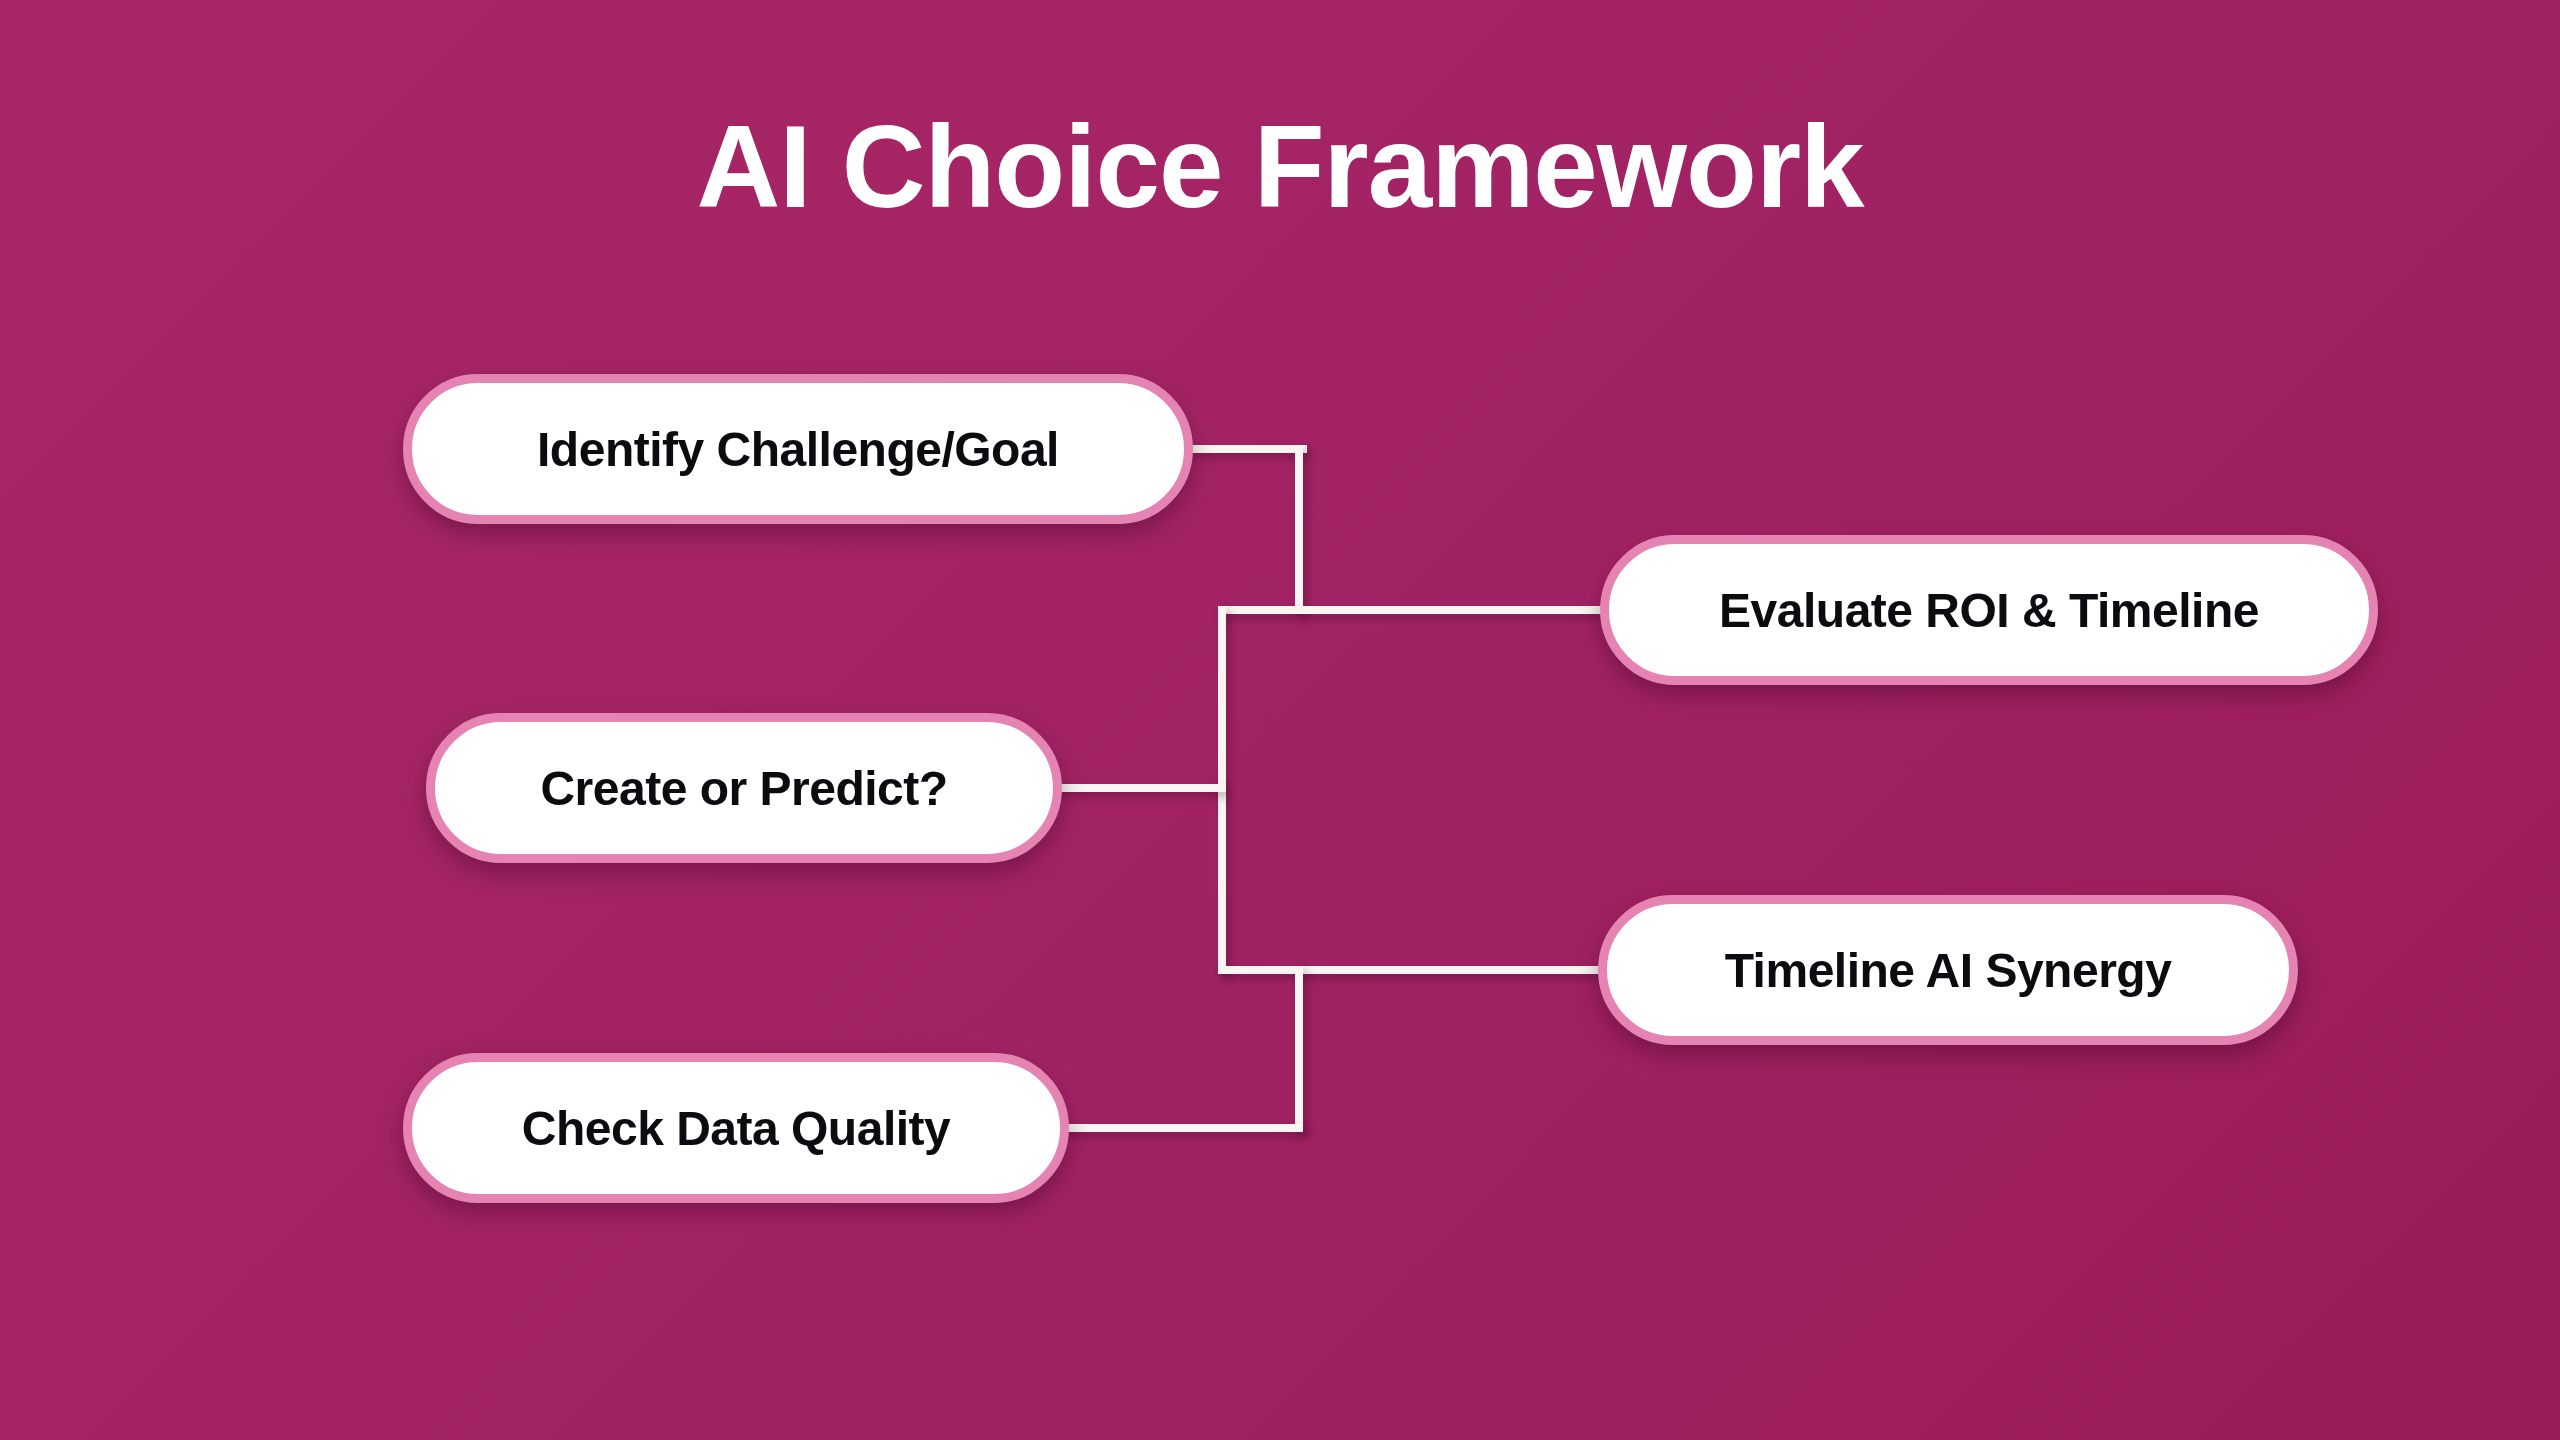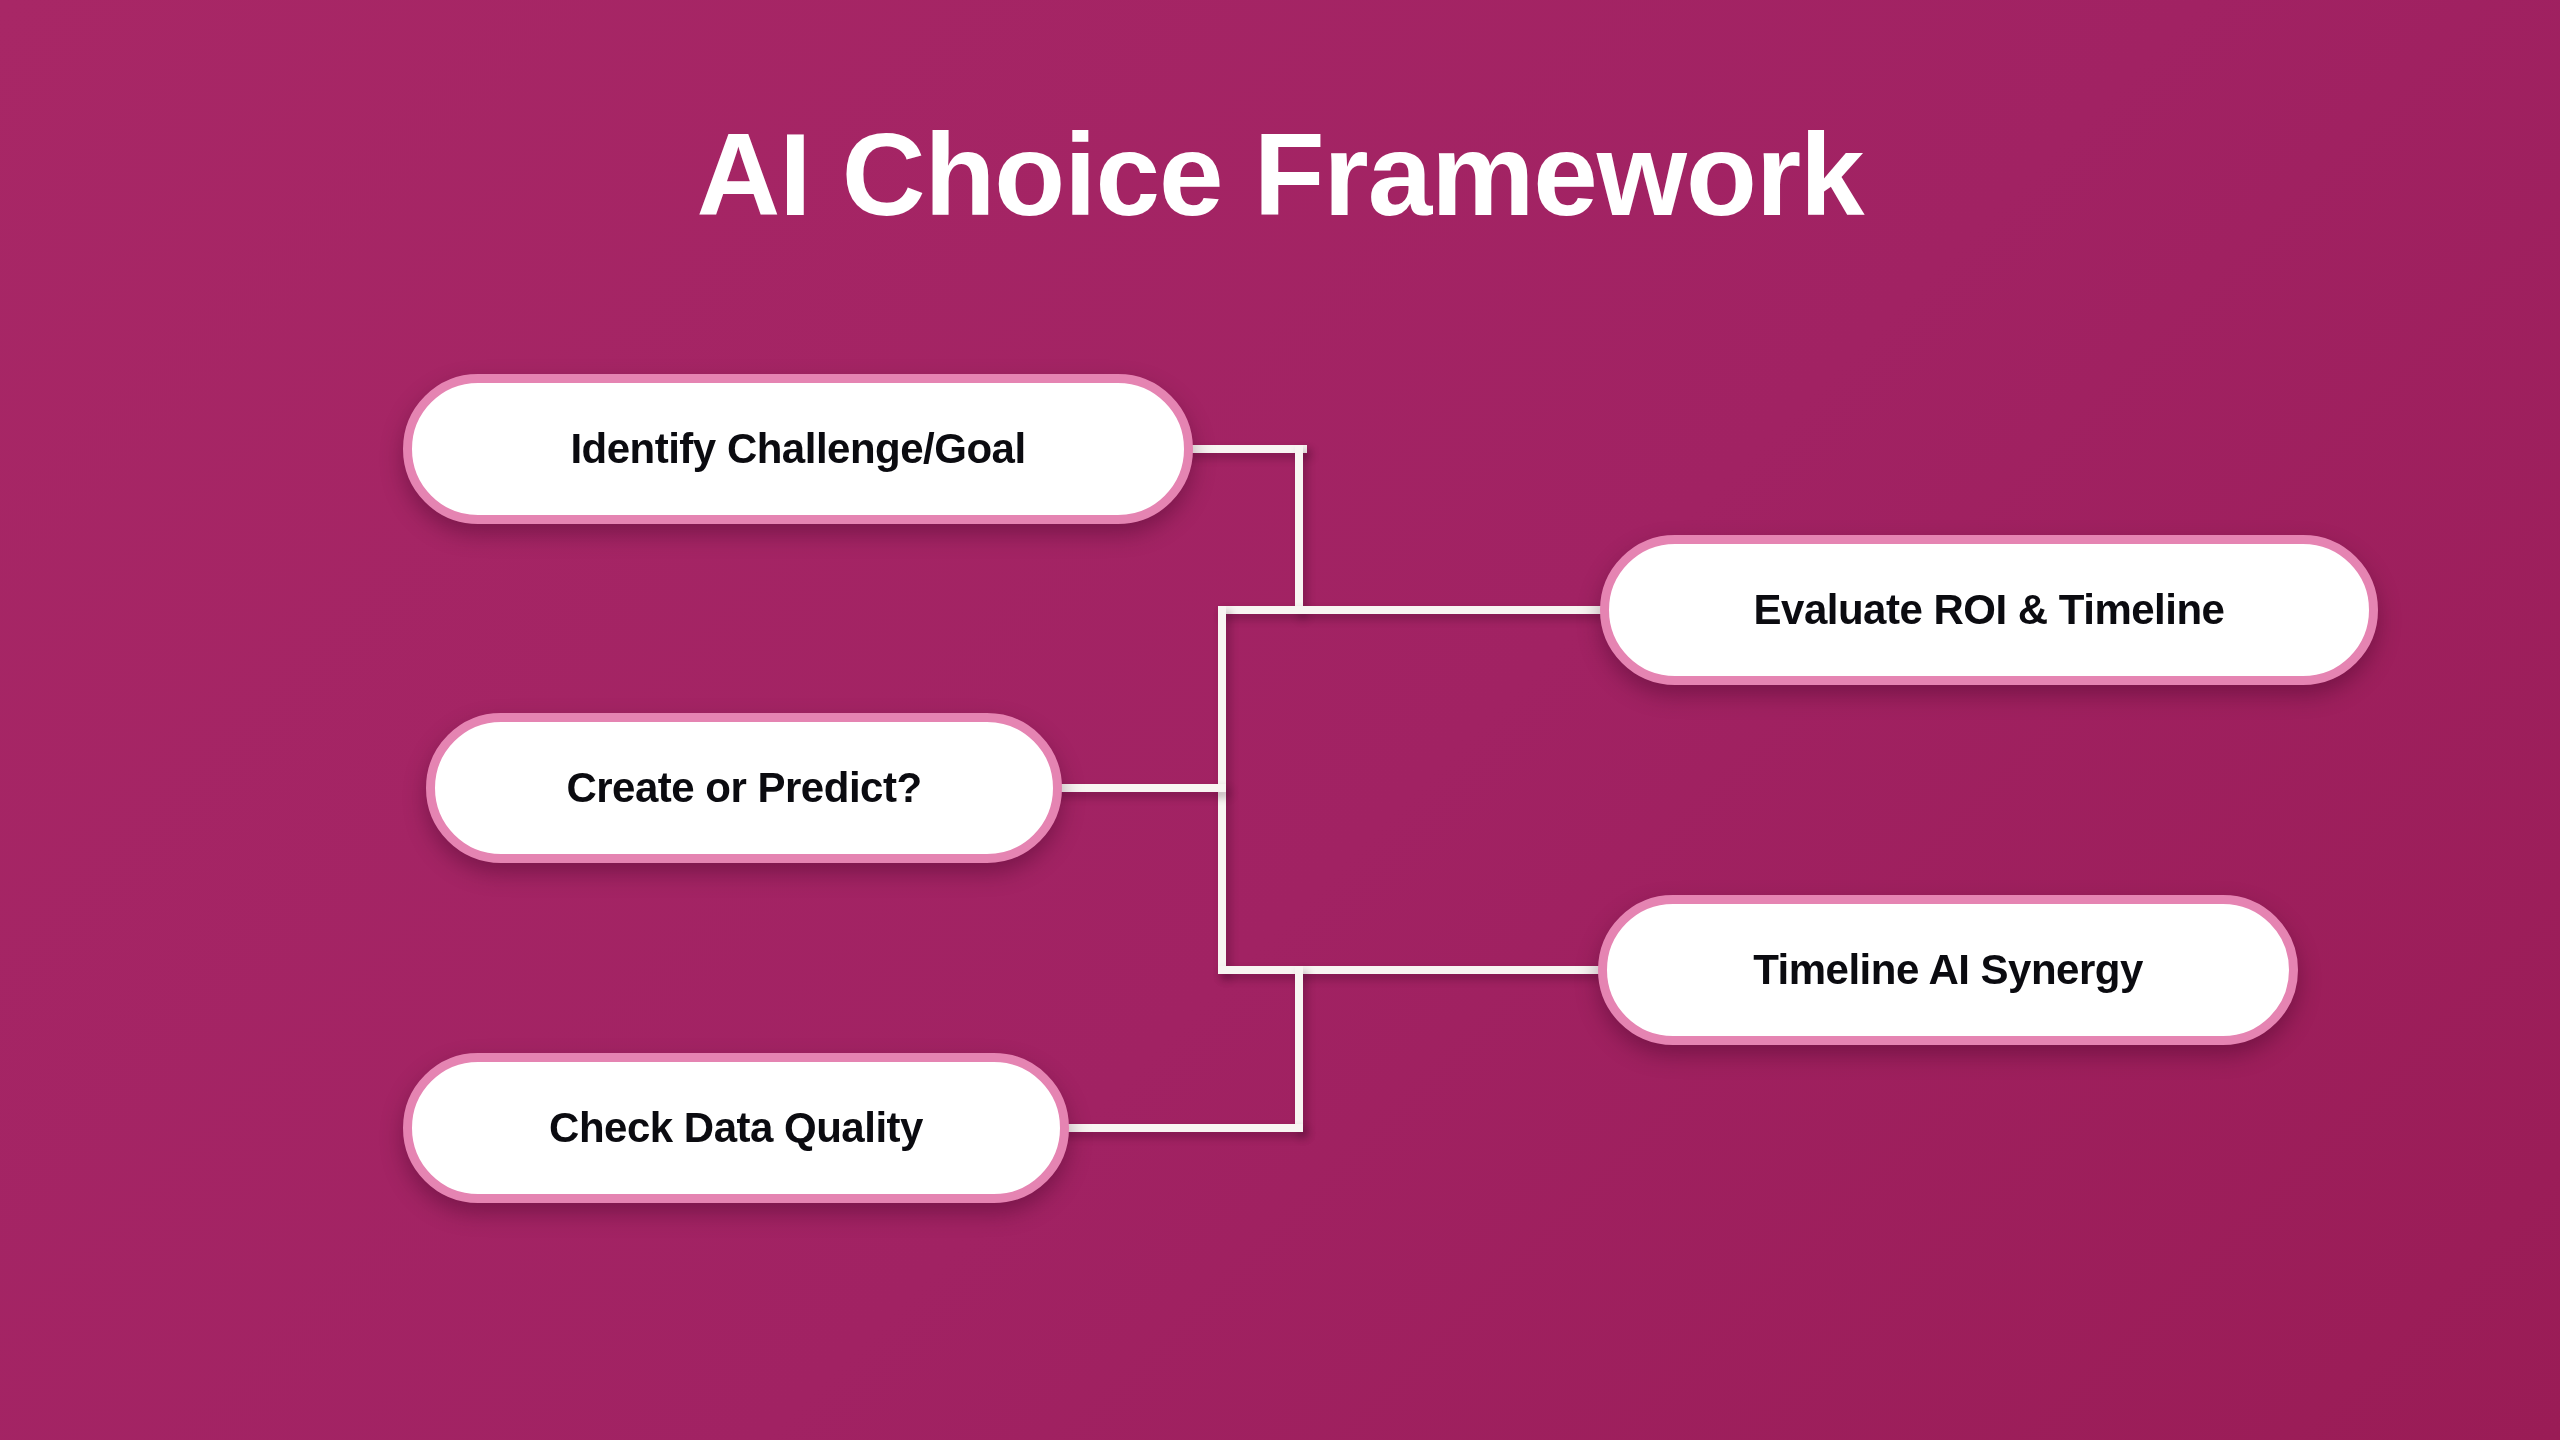--- a/index.html
+++ b/index.html
@@ -18,21 +18,21 @@
     overflow:hidden;
   }
   .canvas{
     position:relative;
     width:2560px;height:1440px;
     background:linear-gradient(135deg, var(--bg-top) 0%, #a12263 55%, var(--bg-bottom) 100%);
   }
   .title{
     position:absolute;
     left:0;right:0;top:92px;
-    margin:8px;
+    margin:0;
     text-align:center;
     color:var(--title-text);
     font-size:116px;
     font-weight:bold;
     letter-spacing:-1px;
     line-height:1.3;
   }
   
   .seg{
     position:absolute;
@@ -59,21 +59,21 @@
     background:var(--pill-fill);
     border:9px solid var(--pill-border);
     border-radius:80px;
     display:flex;
     align-items:center;
     justify-content:center;
     box-shadow:0 10px 22px rgba(45,0,28,0.35);
   }
   .node span{
     color:var(--node-text);
-    font-size:42px;
+    font-size:48px;
     font-weight:bold;
     letter-spacing:-0.5px;
     white-space:nowrap;
   }
   .node-identify{left:403px;top:374px;width:790px;}
   .node-create{left:426px;top:713px;width:636px;text-align:right;}
   .node-check{left:403px;top:1053px;width:666px;}
   .node-evaluate{left:1600px;top:535px;width:778px;}
   .node-consider{left:1598px;top:895px;width:700px;}
 </style>

